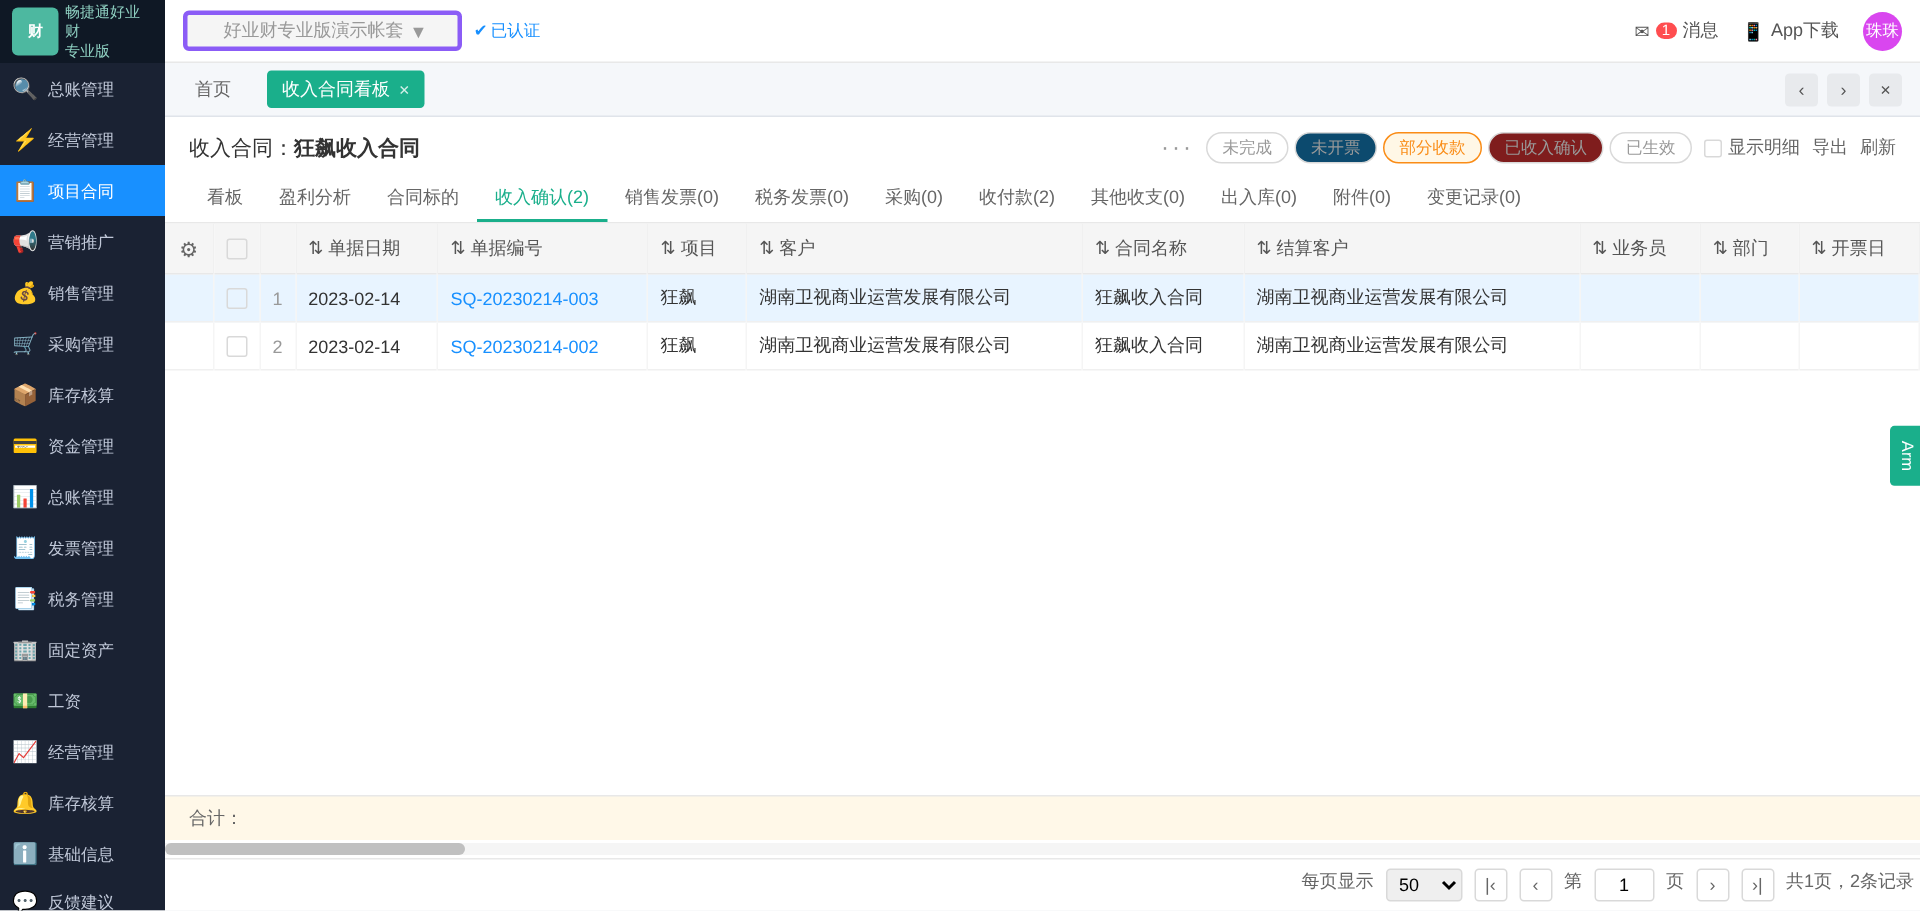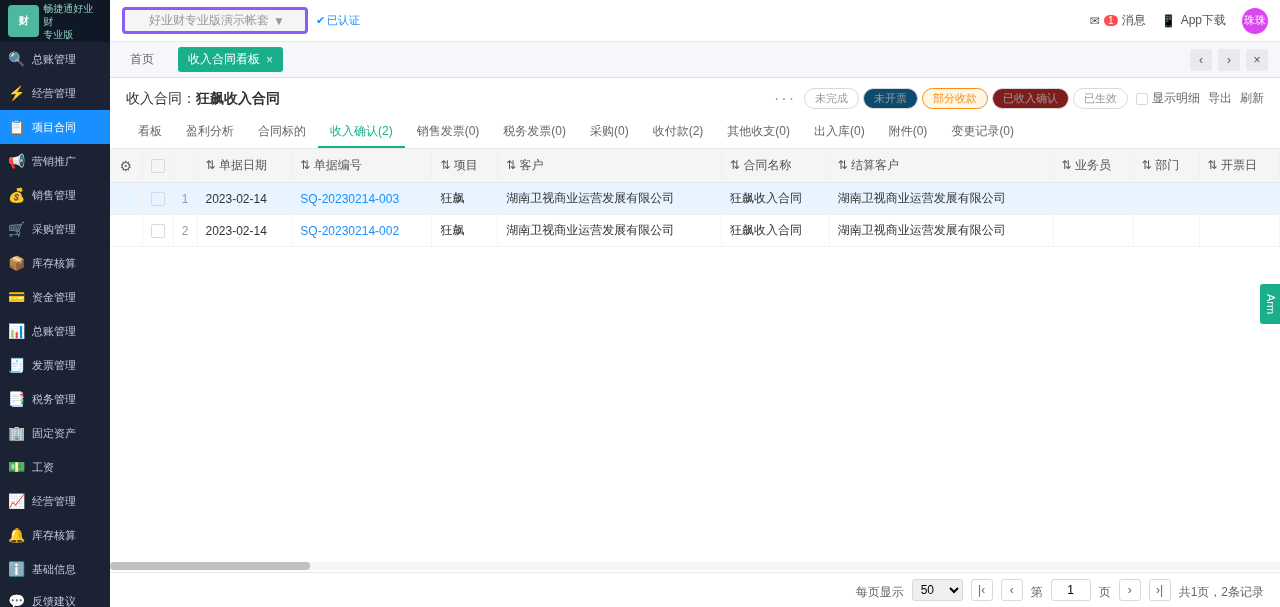--- a/index.html
+++ b/index.html
@@ -77,21 +77,21 @@
     .link-text { color: #1890ff; cursor: pointer; text-decoration: none; }
     .settings-icon { color: #666; font-size: 14px; cursor: pointer; }
     .row-checkbox { width: 14px; height: 14px; border: 1px solid #d9d9d9; border-radius: 2px; cursor: pointer; }
     .row-num { color: #999; text-align: center; }
 
     
     .table-footer { background: #fff8e8; border-top: 1px solid #e8e8e8; padding: 6px 16px; display: flex; align-items: center; flex-shrink: 0; }
     .total-label { font-size: 12px; color: #666; font-weight: 500; }
 
     
-    .pagination { background: white; border-top: 1px solid #e8e8e8; padding: 6px 16px; display: flex; align-items: flex-end; justify-content: flex-end; gap: 8px; flex-shrink: 0; }
+    .pagination { background: white; border-top: 1px solid #e8e8e8; padding: 6px 4px; display: flex; align-items: flex-start; justify-content: flex-end; gap: 8px; flex-shrink: 0; }
     .pagination-text { font-size: 12px; color: #666; }
     .page-size-select { border: 1px solid #d9d9d9; border-radius: 3px; padding: 2px 4px; font-size: 12px; cursor: pointer; }
     .page-nav-btn { width: 22px; height: 22px; display: flex; align-items: center; justify-content: center; border: 1px solid #d9d9d9; border-radius: 3px; cursor: pointer; font-size: 12px; color: #666; background: white; }
     .page-input { width: 40px; height: 22px; border: 1px solid #d9d9d9; border-radius: 3px; text-align: center; font-size: 12px; }
     .scrollbar-container { background: #f5f5f5; height: 8px; margin: 2px 0; }
     .scrollbar-thumb { background: #c0c0c0; height: 8px; width: 200px; border-radius: 4px; }
   </style>
 </head>
 <body>
 
@@ -333,20 +333,23 @@
     <td>狂飙收入合同</td>
     <td>湖南卫视商业运营发展有限公司</td>
     <td></td>
     <td></td>
     <td></td>
   </tr>
           </tbody>
       </table>
     </div>
 
+    <div class="table-footer">
+      <span class="total-label">合计：</span>
+    </div>
 
     <div class="scrollbar-container">
       <div class="scrollbar-thumb"></div>
     </div>
 
     <div class="pagination">
       <span class="pagination-text">每页显示</span>
       <select class="page-size-select">
         <option>50</option>
         <option>100</option>

